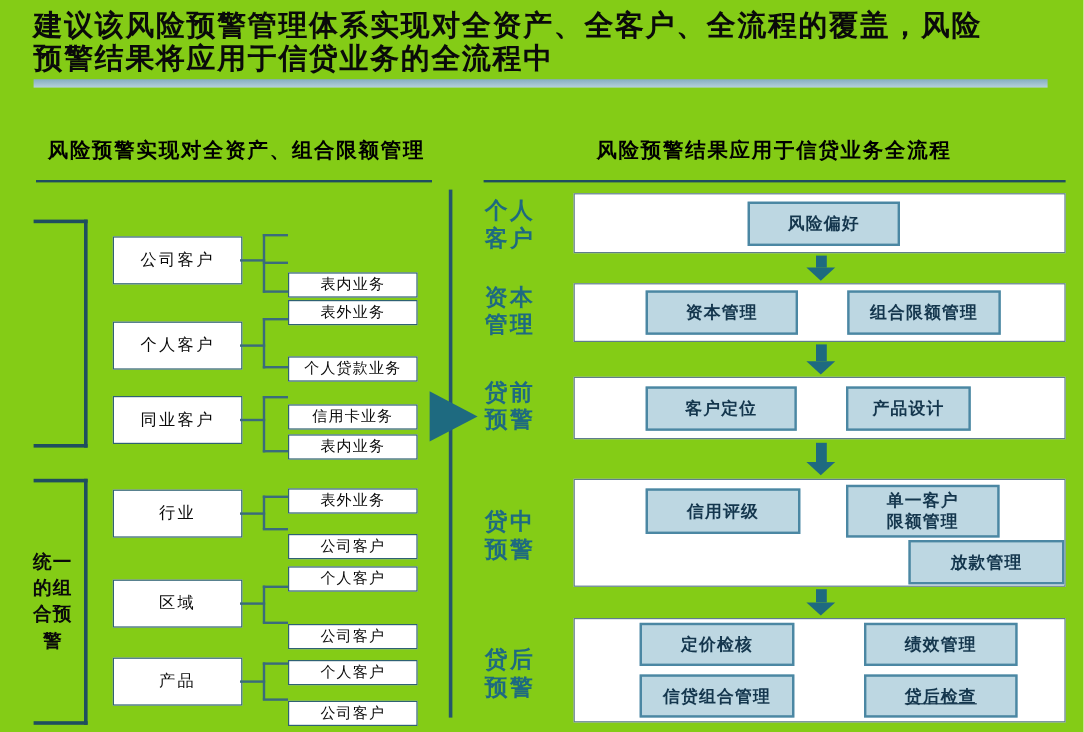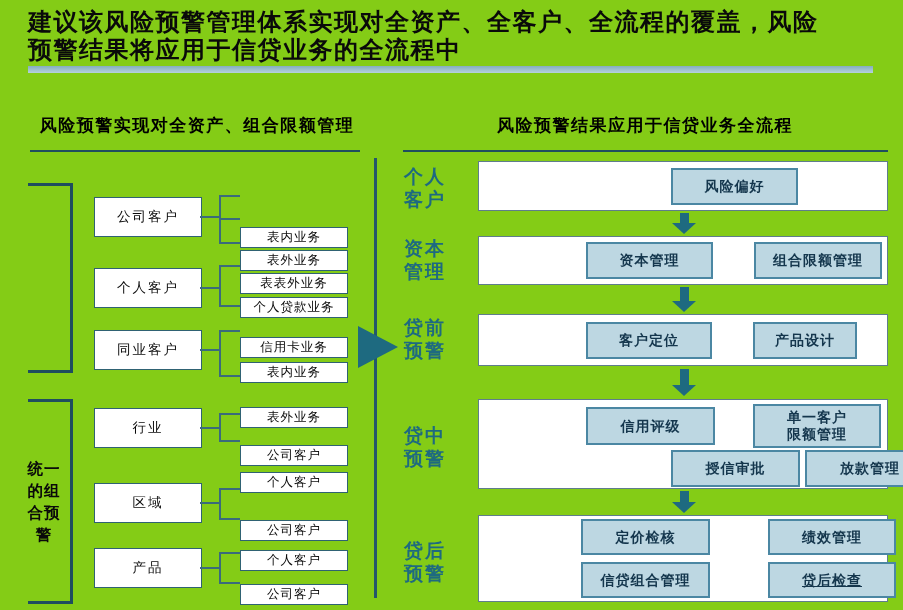--- a/index.html
+++ b/index.html
@@ -24,21 +24,21 @@
   .cline{position:absolute;background:#3a6b7c;}
   .divider{position:absolute;background:#24576b;}
   .big-arrow{position:absolute;width:0;height:0;border-left:40px solid #1e6a80;
              border-top:21px solid transparent;border-bottom:21px solid transparent;}
   .stage{position:absolute;left:404px;width:46px;font-size:19px;font-weight:800;
          color:#1e6a80;line-height:23px;letter-spacing:2px;word-break:break-all;}
   .orow{position:absolute;left:478px;width:410px;border:1px solid #5f7d8c;background:#fff;
         box-sizing:border-box;}
   .ibox{position:absolute;background:#bdd7e2;border:2px solid #4b87a3;box-sizing:border-box;
         display:flex;align-items:center;justify-content:center;font-size:14px;font-weight:800;
-        color:#14364d;letter-spacing:1px;text-align:center;line-height:17px;margin-left:48px;}
+        color:#14364d;letter-spacing:1px;text-align:center;line-height:17px;}
   .ibox .wrap2{display:inline-block;width:62px;word-break:break-all;}
   .u{text-decoration:underline;}
   .darr{position:absolute;width:24px;display:flex;flex-direction:column;align-items:center;}
   .darr-shaft{width:9px;flex:1;background:#1e6a80;}
   .darr-head{width:0;height:0;border-left:12px solid transparent;
              border-right:12px solid transparent;border-top:11px solid #1e6a80;}
 </style>
 </head>
 <body>
 
@@ -61,21 +61,20 @@
 
   <div class="pbox" style="top:197px">公司客户</div>
   <div class="pbox" style="top:268px">个人客户</div>
   <div class="pbox" style="top:330px">同业客户</div>
   <div class="pbox" style="top:483px">区域</div>
   <div class="pbox" style="top:408px">行业</div>
   <div class="pbox" style="top:548px">产品</div>
 
   <div class="cbox" style="top:186px">表内业务</div>
   <div class="cbox" style="top:209px">表外业务</div>
-  <div class="cbox" style="top:232px">表表外业务</div>
   <div class="cbox" style="top:256px">个人贷款业务</div>
   <div class="cbox" style="top:296px">信用卡业务</div>
   <div class="cbox" style="top:321px">表内业务</div>
   <div class="cbox" style="top:366px">表外业务</div>
   <div class="cbox" style="top:404px">公司客户</div>
   <div class="cbox" style="top:431px">个人客户</div>
   <div class="cbox" style="top:479px">公司客户</div>
   <div class="cbox" style="top:509px">个人客户</div>
   <div class="cbox" style="top:543px">公司客户</div>
   <div class="cbox" style="top:573px">个人客户</div>
@@ -144,21 +143,20 @@
   <div class="darr" style="left:672px;top:369px;height:27px">
       <div class="darr-shaft"></div>
       <div class="darr-head"></div>
     </div>
 
   <div class="orow" style="top:399px;height:90px"></div>
   <div class="ibox" style="left:538px;top:407px;width:129px;height:38px">信用评级</div>
   <div class="ibox" style="left:705px;top:404px;width:128px;height:44px">
       <span class="wrap2">单一客户限额管理</span>
     </div>
-  <div class="ibox" style="left:623px;top:450px;width:129px;height:37px">授信审批</div>
   <div class="ibox" style="left:757px;top:450px;width:130px;height:37px">放款管理</div>
   <div class="darr" style="left:672px;top:491px;height:22px">
       <div class="darr-shaft"></div>
       <div class="darr-head"></div>
     </div>
 
   <div class="orow" style="top:515px;height:87px"></div>
   <div class="ibox" style="left:533px;top:519px;width:129px;height:36px">定价检核</div>
   <div class="ibox" style="left:720px;top:519px;width:128px;height:36px">绩效管理</div>
   <div class="ibox" style="left:533px;top:562px;width:129px;height:36px">信贷组合管理</div>

